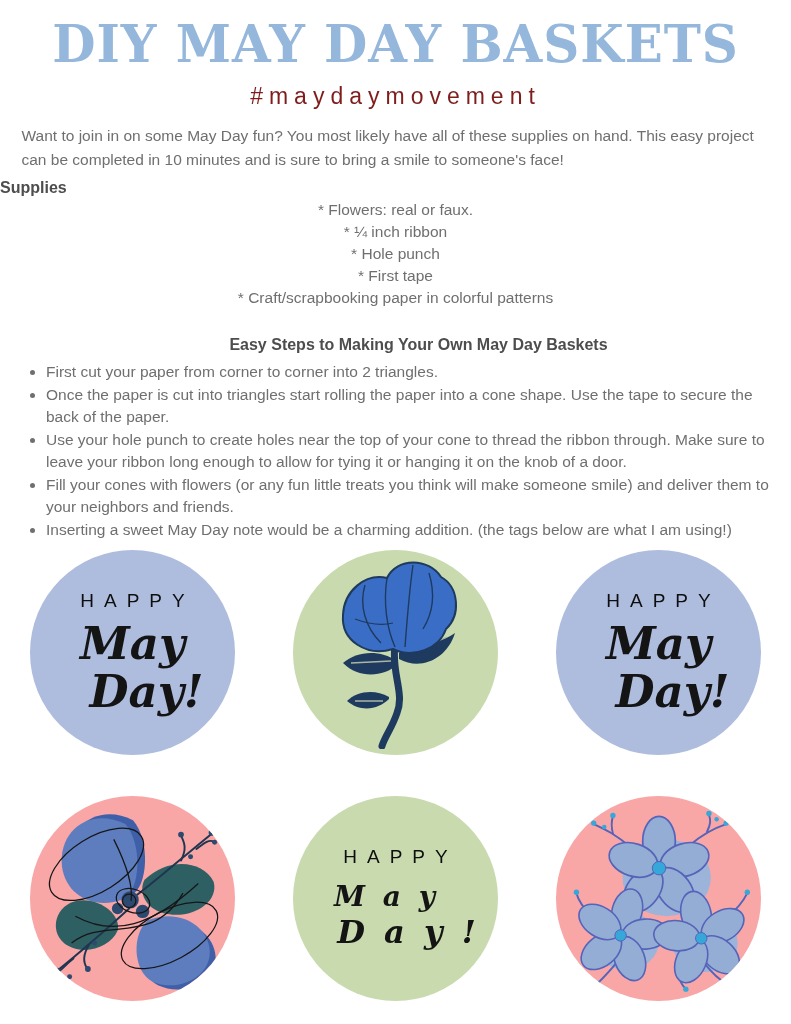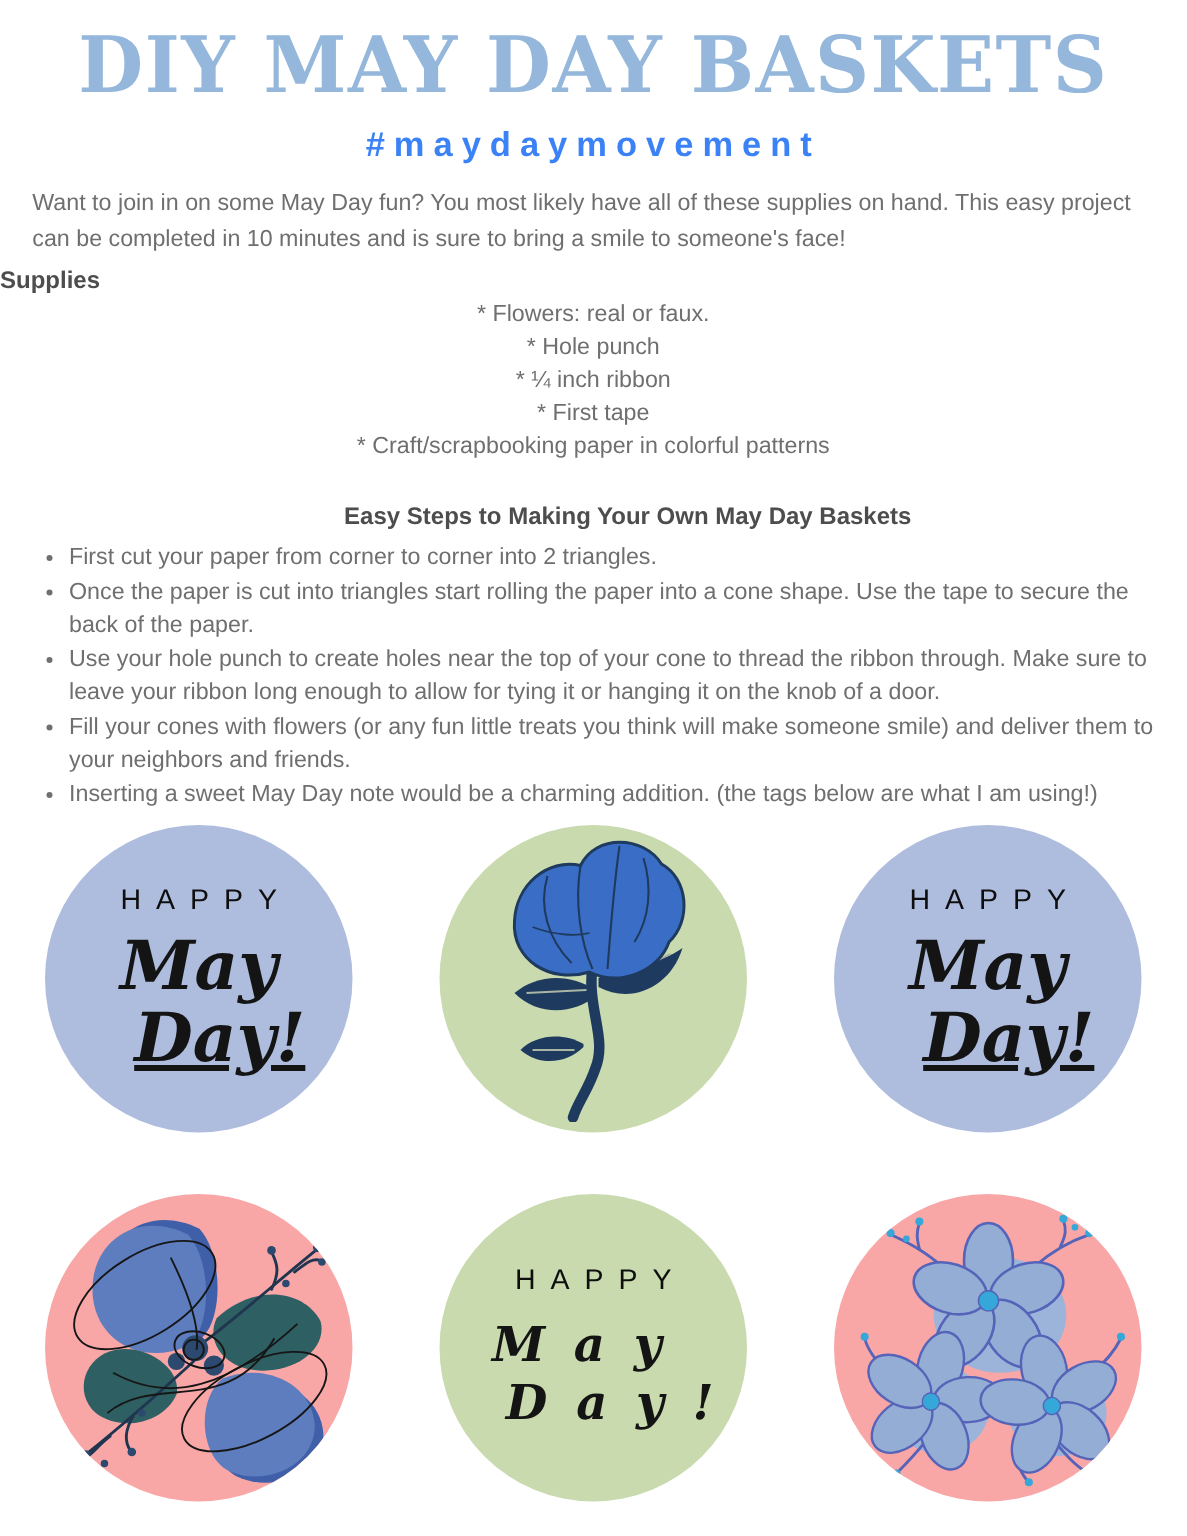--- a/index.html
+++ b/index.html
@@ -17,24 +17,24 @@
     font-weight:bold;
     font-size:52px;
     line-height:56px;
     letter-spacing:1px;
     color:#94b7db;
     transform:scaleX(0.96);
   }
   .hashtag{
     margin-top:11px;
     text-align:center;
-    font-weight:bold;
+    font-weight:normal;
     font-size:23px;
     letter-spacing:6px;
-    color:#3b82f6;
+    color:#7f1d1d;
   }
   .intro{
     margin:14px auto 0 auto;
     width:748px;
     text-align:left;
     color:#6f6f6f;
     font-size:15.5px;
     line-height:24px;
   }
   .section-heading{
@@ -93,42 +93,42 @@
     color:#0e0e0e;
   }
   .script{
     font-family:"DejaVu Serif", serif;
     font-style:italic;
     font-weight:bold;
     color:#141414;
   }
   .tag-maytext .happy{margin-bottom:8px;}
   .tag-maytext .script-line1{font-size:45px;line-height:1.05;}
-  .tag-maytext .script-line2{font-size:45px;line-height:1.05;margin-left:28px;text-decoration:underline;}
+  .tag-maytext .script-line2{font-size:45px;line-height:1.05;margin-left:28px;}
   .tag-spaced .happy{margin-bottom:12px;}
-  .tag-spaced .script-line1{font-size:32px;line-height:1.2;letter-spacing:4px;margin-left:-18px;}
+  .tag-spaced .script-line1{font-size:28px;line-height:1.2;letter-spacing:4px;margin-left:-18px;}
   .tag-spaced .script-line2{font-size:32px;line-height:1.2;letter-spacing:4px;margin-left:26px;}
 </style>
 </head>
 <body>
 
 <div class="page">
 
   <h1 class="title">DIY MAY DAY BASKETS</h1>
 
   <div class="hashtag">#maydaymovement</div>
 
   <p class="intro">Want to join in on some May Day fun? You most likely have all of these supplies on hand.  This easy project can be completed in 10 minutes and is sure to bring a smile to someone's face!</p>
 
   <div class="section-heading">Supplies</div>
 
   <div>
     <div class="supply-line">* Flowers: real or faux.</div>
+    <div class="supply-line">* ¼ inch ribbon</div>
     <div class="supply-line">* Hole punch</div>
-    <div class="supply-line">* ¼ inch ribbon</div>
     <div class="supply-line">* First tape</div>
     <div class="supply-line">* Craft/scrapbooking paper in colorful patterns</div>
   </div>
 
   <div class="steps-heading">Easy Steps to Making Your Own May Day Baskets</div>
 
   <ul class="steps">
     <li>First cut your paper from corner to corner into 2 triangles.</li>
     <li>Once the paper is cut into triangles start rolling the paper into a cone shape. Use the tape to secure the back of the paper.</li>
     <li>Use your hole punch to create holes near the top of your cone to thread the ribbon through. Make sure to leave your ribbon long enough to allow for tying it or hanging it on the knob of a door.</li>

